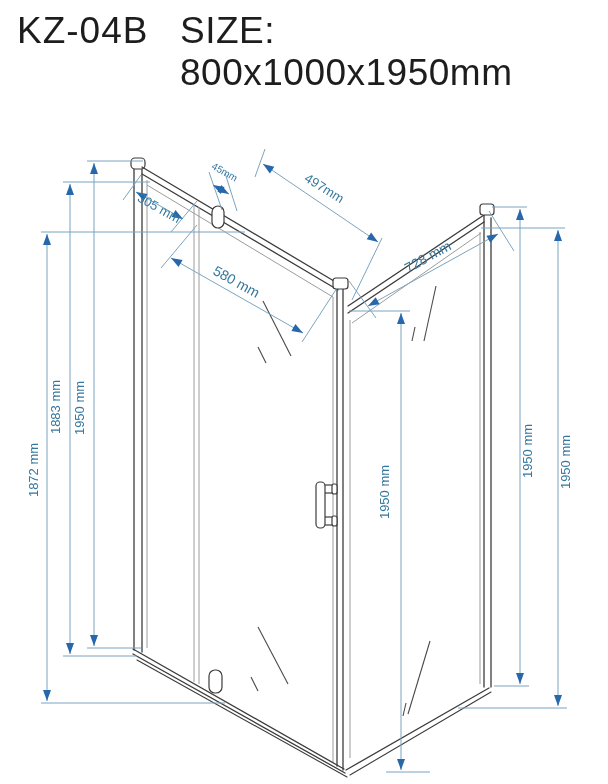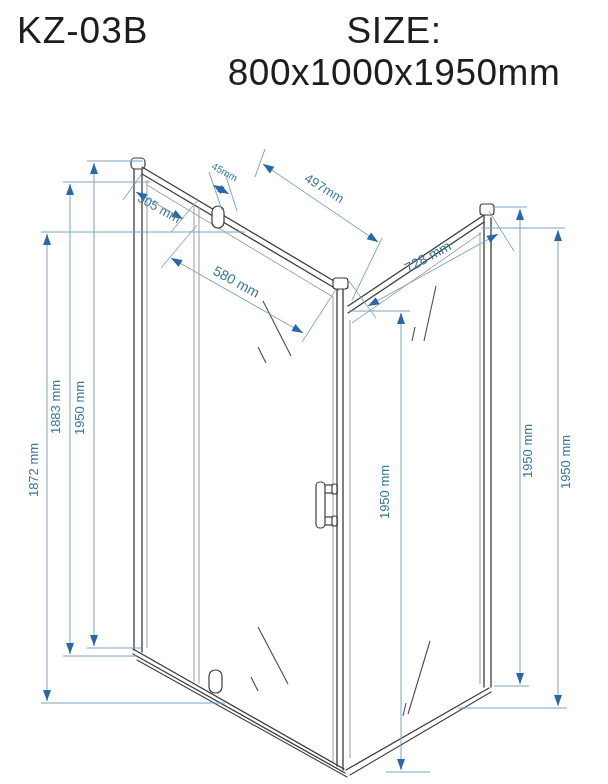--- a/index.html
+++ b/index.html
@@ -1,41 +1,41 @@
 <!DOCTYPE html>
 <html><head>
 <meta charset="utf-8">
 <style>
   html,body{margin:0;padding:0;background:#fff;}
   #canvas{position:relative;width:608px;height:784px;background:#ffffff;overflow:hidden;
           font-family:"Liberation Sans",sans-serif;}
   #titlebar{position:absolute;top:6px;left:0;width:608px;height:44px;color:#1d1d1d;}
   #titlebar .model{position:absolute;left:17px;top:4px;font-size:37px;letter-spacing:1px;}
-  #titlebar .size{position:absolute;left:180px;top:4px;font-size:37px;letter-spacing:0.5px;text-align:center;}
+  #titlebar .size{position:absolute;left:180px;top:4px;font-size:37px;letter-spacing:0.5px;}
   svg{position:absolute;top:0;left:0;}
   .struct{stroke:#3c3c3c;stroke-width:1.3;fill:none;stroke-linecap:round;}
   .struct2{stroke:#3c3c3c;stroke-width:1.1;fill:none;stroke-linecap:round;}
   .thin{stroke:#9c9c9c;stroke-width:1;fill:none;}
   .cap{fill:#ffffff;stroke:#3c3c3c;stroke-width:1.2;}
   .knob{fill:#ffffff;stroke:#3c3c3c;stroke-width:1.2;}
   .mark{stroke:#4a4a4a;stroke-width:1.1;fill:none;}
   .dim{stroke:#7ba4c0;stroke-width:1;fill:none;}
   .tick{stroke:#7ba4c0;stroke-width:1;}
   .ext{stroke:#7ba4c0;stroke-width:1;}
   .dtxt{fill:#35789f;font-family:"Liberation Sans",sans-serif;font-size:13px;}
   .dtxt.sm{font-size:10px;}
   .dtxt.md{font-size:14px;}
 </style>
 </head>
 <body>
 
 <div id="canvas">
 
   <div id="titlebar">
-    <span class="model">KZ-03B</span>
+    <span class="model">KZ-04B</span>
     <span class="size">SIZE: 800x1000x1950mm</span>
   </div>
 
   <svg width="608" height="784" viewBox="0 0 608 784">
     <defs>
       <marker id="arr" viewBox="-13 -5 14 10" markerWidth="14" markerHeight="10" refX="0" refY="0" orient="auto-start-reverse" markerUnits="userSpaceOnUse">
         <path d="M0,0 L-11,-4 L-11,4 Z" fill="#2767ac"></path>
       </marker>
     </defs>
 

